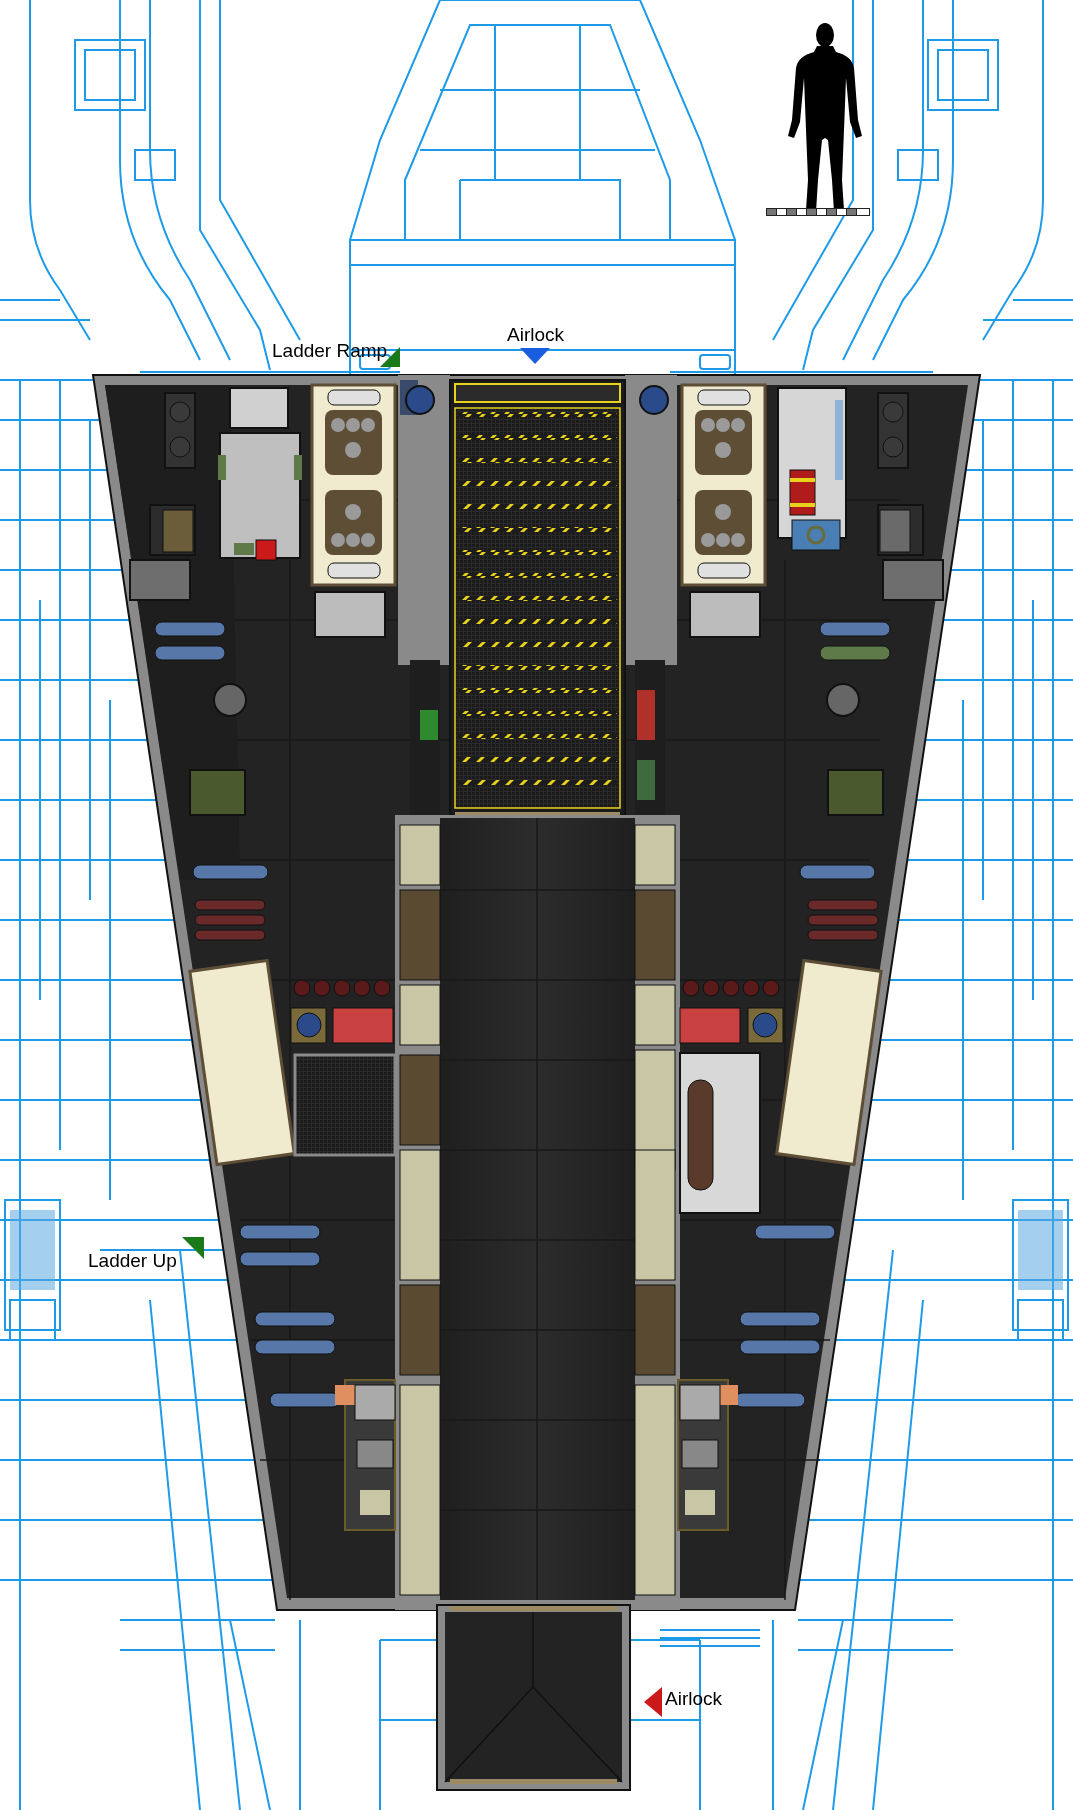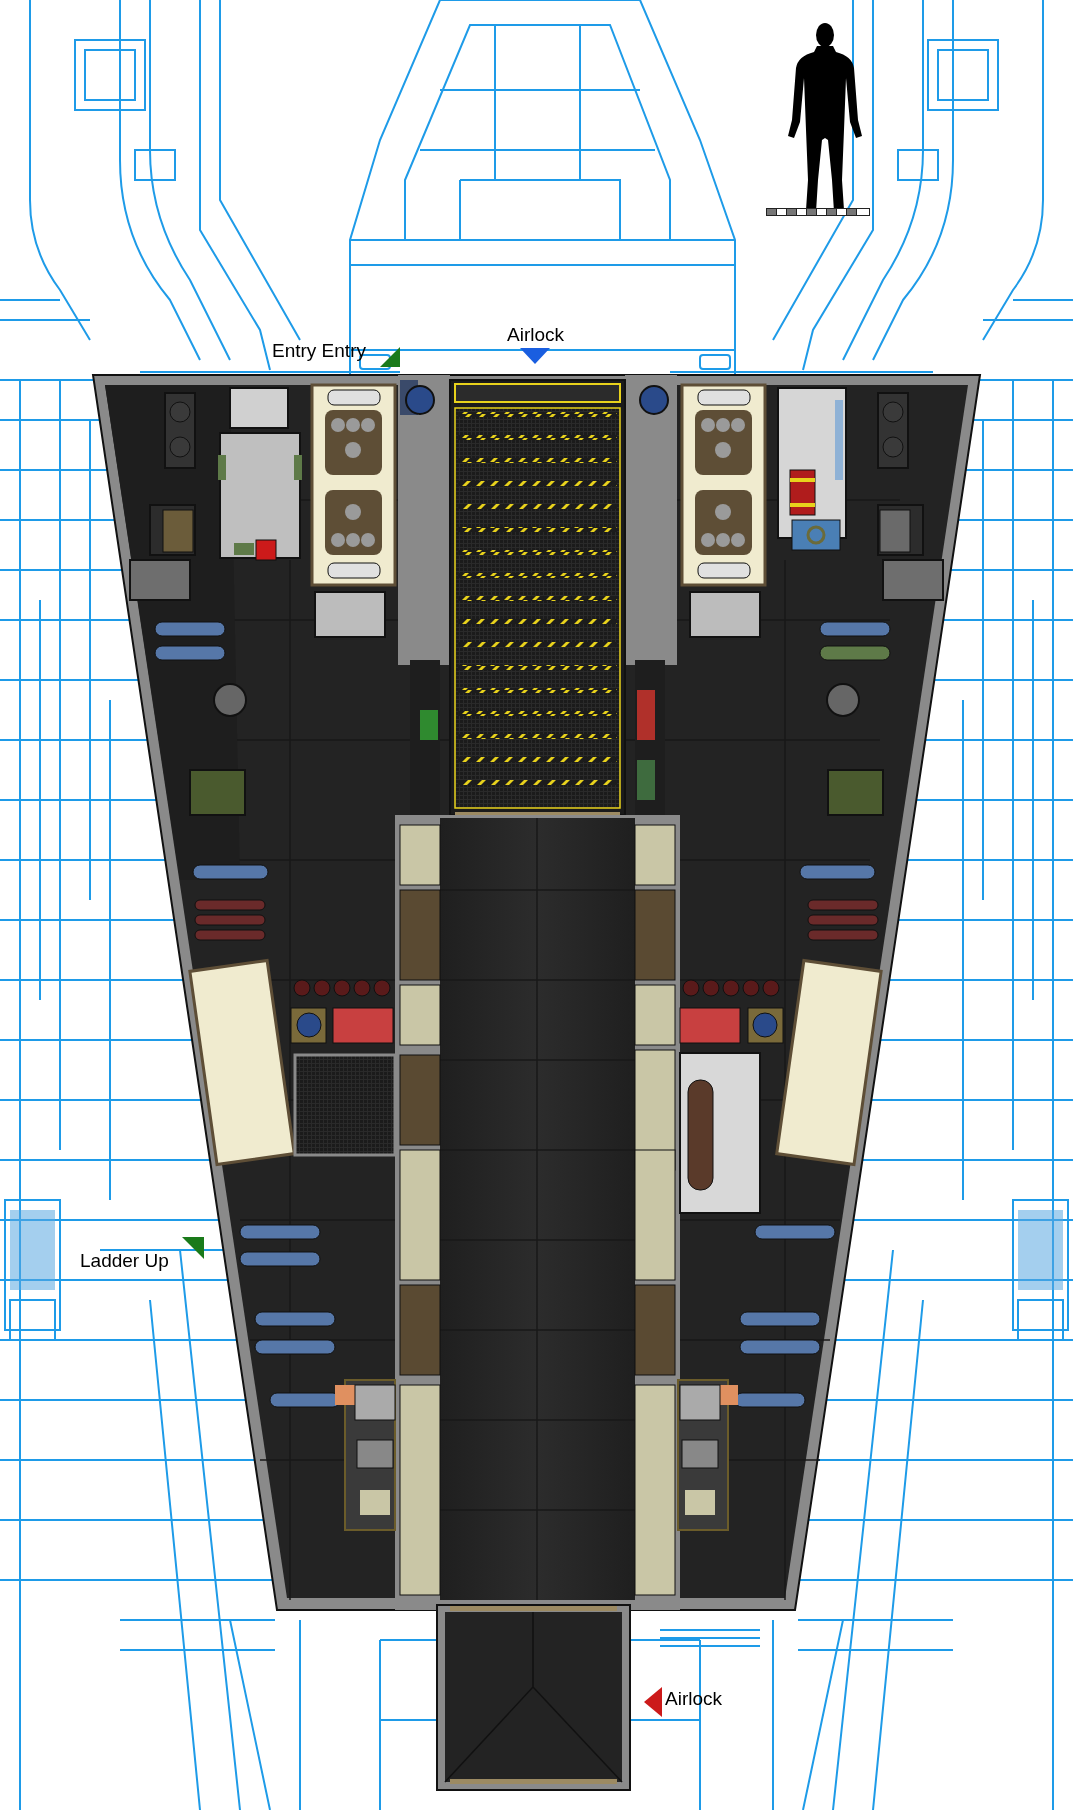--- a/index.html
+++ b/index.html
@@ -325,28 +325,28 @@
     <rect x="445" y="1612" width="177" height="170" fill="#232323"></rect>
     <path d="M533 1612 L 533 1687 L 445 1782 M533 1687 L 622 1782" stroke="#111" stroke-width="1.5" fill="none"></path>
     <rect x="450" y="1606" width="167" height="5" fill="#9c8a62"></rect>
     <rect x="450" y="1779" width="167" height="5" fill="#9c8a62"></rect>
   </g>
 </svg>
 
 <svg class="abs" style="left:378px;top:345px" width="24" height="24" viewBox="0 0 24 24">
     <path d="M22 2 L 22 22 L 2 22 Z" fill="#1a7a1a"></path>
   </svg>
-<div class="lbl" style="left:272px;top:340px;">Entry Entry</div>
+<div class="lbl" style="left:272px;top:340px;">Ladder Ramp</div>
 
 <svg class="abs" style="left:518px;top:346px" width="34" height="20" viewBox="0 0 34 20">
     <path d="M2 2 L 32 2 L 17 18 Z" fill="#1a5ee0"></path>
   </svg>
 <div class="lbl" style="left:507px;top:324px;">Airlock</div>
 
 <svg class="abs" style="left:180px;top:1235px" width="26" height="26" viewBox="0 0 26 26">
     <path d="M2 2 L 24 2 L 24 24 Z" fill="#1a7a1a"></path>
   </svg>
-<div class="lbl" style="left:80px;top:1250px;">Ladder Up</div>
+<div class="lbl" style="left:88px;top:1250px;">Ladder Up</div>
 
 <svg class="abs" style="left:642px;top:1685px" width="22" height="34" viewBox="0 0 22 34">
     <path d="M20 2 L 20 32 L 2 17 Z" fill="#cc1a1a"></path>
   </svg>
 <div class="lbl" style="left:665px;top:1688px;">Airlock</div>
 
 </body></html>

